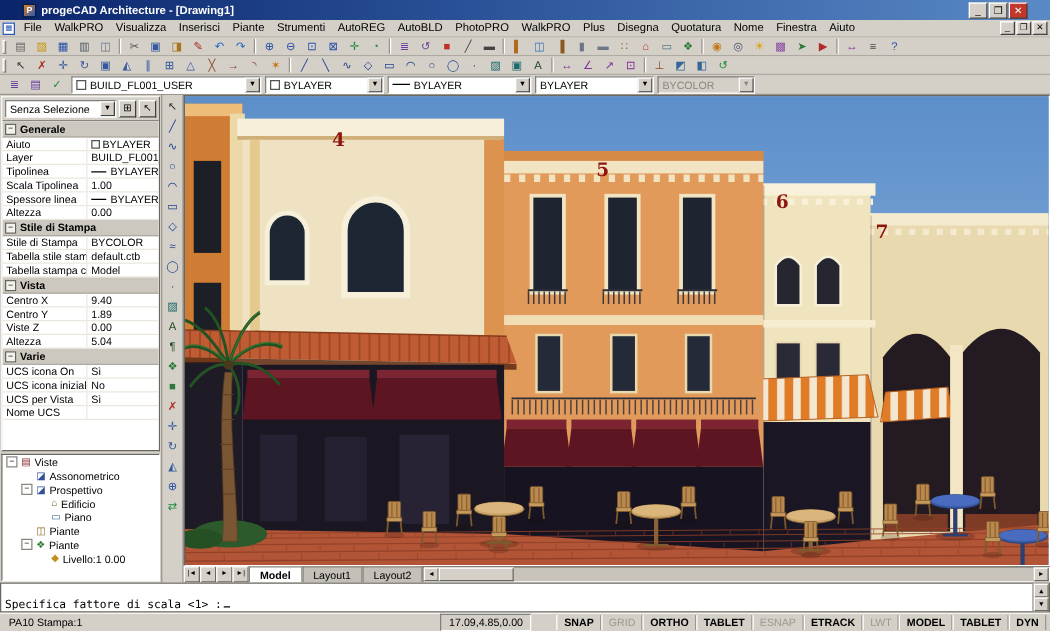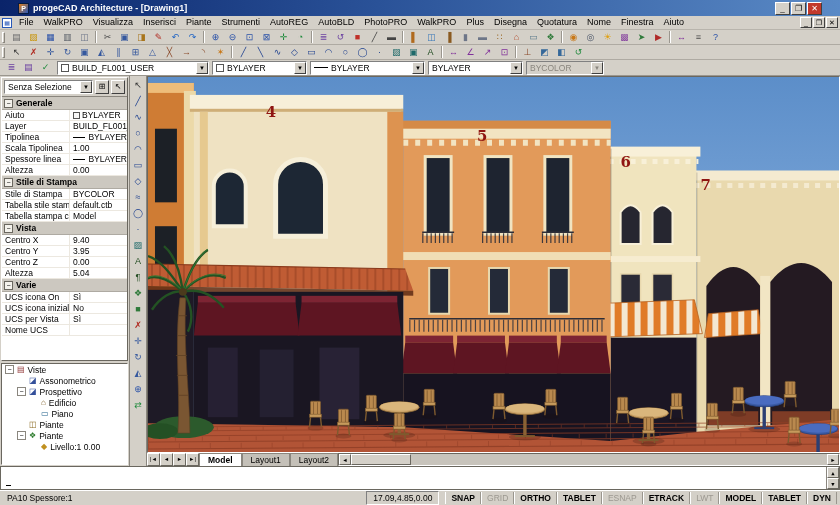--- a/index.html
+++ b/index.html
@@ -68,21 +68,21 @@
   
   .cmd{height:24px;background:#fff;border:1px solid #6a675f;position:relative;font-family:"DejaVu Sans Mono",monospace;font-size:9px;padding:1px 16px 0 3px;}
   .cmd-line{height:10px;line-height:10px;white-space:nowrap;overflow:hidden;}
   .caret{display:inline-block;width:5px;height:8px;border-bottom:1.5px solid #000;margin-left:2px;}
   .cmd-scroll{position:absolute;right:0;top:0;bottom:0;width:13px;background:#d4d0c8;border-left:1px solid #8a867e;display:flex;flex-direction:column;justify-content:space-between;}
   .cmd-scroll .sb-arrow{width:100%;height:11px;}
   
   .statusbar{height:15px;background:#d4d0c8;border-top:1px solid #fff;display:flex;align-items:center;font-size:8.5px;padding:0 3px;}
   .sb-left{padding:0 4px;white-space:nowrap;}
   .sb-fill{flex:1;}
-  .sb-coords{padding:0 6px;border:1px solid;border-color:#808080 #fff #fff #808080;line-height:12px;margin-right:6px;white-space:nowrap;text-align:right;}
+  .sb-coords{padding:0 6px;border:1px solid;border-color:#808080 #fff #fff #808080;line-height:12px;margin-right:20px;white-space:nowrap;text-align:right;}
   .sb-toggle{padding:0 5px;font-weight:bold;line-height:12px;border-left:1px solid #fff;border-right:1px solid #9a968e;white-space:nowrap;}
   .sb-toggle.off{color:#9c9890;font-weight:normal;}
 </style>
 </head>
 <body>
 
 <div class="titlebar">
   <div class="app-icon">P</div>
   <div class="title-text">progeCAD Architecture - [Drawing1]</div>
   <div class="win-btn">_</div>
@@ -326,25 +326,25 @@
           </div>
           <div class="prop-row">
             <span class="prop-label">Centro X</span>
             <span class="prop-value">
               <span>9.40</span>
             </span>
           </div>
           <div class="prop-row">
             <span class="prop-label">Centro Y</span>
             <span class="prop-value">
-              <span>3.95</span>
-            </span>
-          </div>
-          <div class="prop-row">
-            <span class="prop-label">Centro Z</span>
+              <span>1.89</span>
+            </span>
+          </div>
+          <div class="prop-row">
+            <span class="prop-label">Viste Z</span>
             <span class="prop-value">
               <span>0.00</span>
             </span>
           </div>
           <div class="prop-row">
             <span class="prop-label">Altezza</span>
             <span class="prop-value">
               <span>5.04</span>
             </span>
           </div>
@@ -659,30 +659,30 @@
         <div class="sb-thumb"></div>
         <div class="sb-arrow" style="margin-left:auto">►</div>
       </div>
     </div>
   </div>
 </div>
 
 <div class="cmd">
   <div class="cmd-line"></div>
   <div class="cmd-line">
-    <span class="caret"></span>
+    <span>Specifica fattore di scala &lt;1&gt; :</span><span class="caret"></span>
   </div>
   <div class="cmd-scroll">
     <div class="sb-arrow">▲</div>
     <div class="sb-arrow">▼</div>
   </div>
 </div>
 
 <div class="statusbar">
-  <div class="sb-left">PA10 Spessore:1</div>
+  <div class="sb-left">PA10 Stampa:1</div>
   <div class="sb-fill"></div>
   <div class="sb-coords">17.09,4.85,0.00</div>
   <span id="sb-toggles" style="display:flex">
       <span class="sb-toggle">SNAP</span>
       <span class="sb-toggle off">GRID</span>
       <span class="sb-toggle">ORTHO</span>
       <span class="sb-toggle">TABLET</span>
       <span class="sb-toggle off">ESNAP</span>
       <span class="sb-toggle">ETRACK</span>
       <span class="sb-toggle off">LWT</span>

